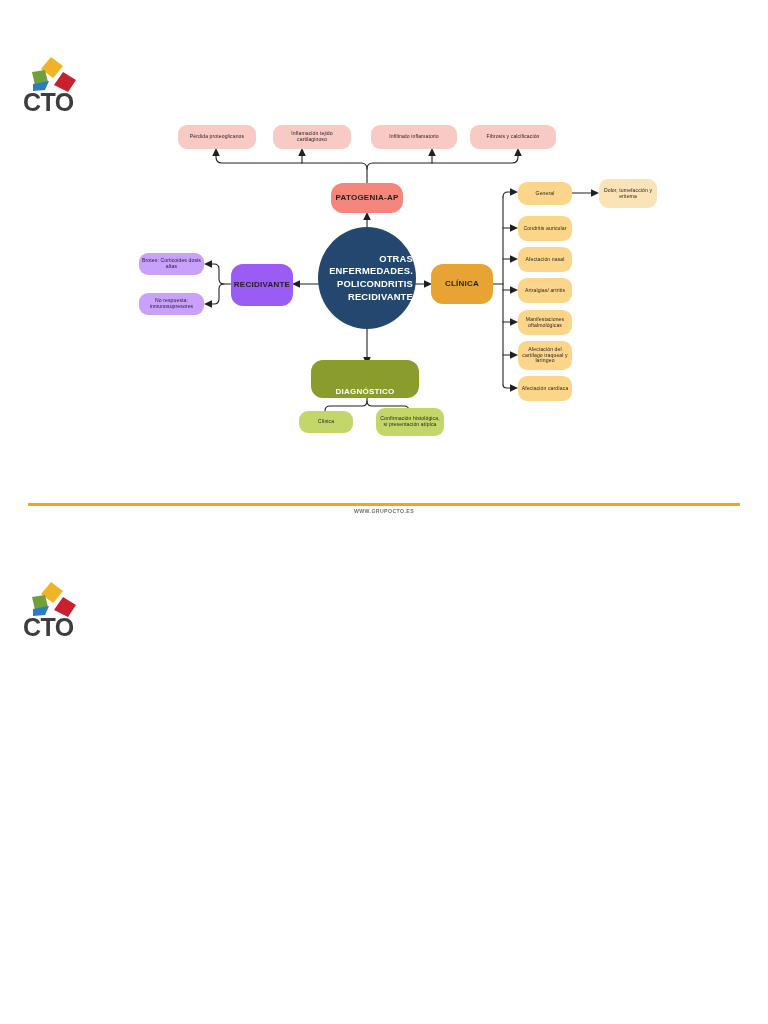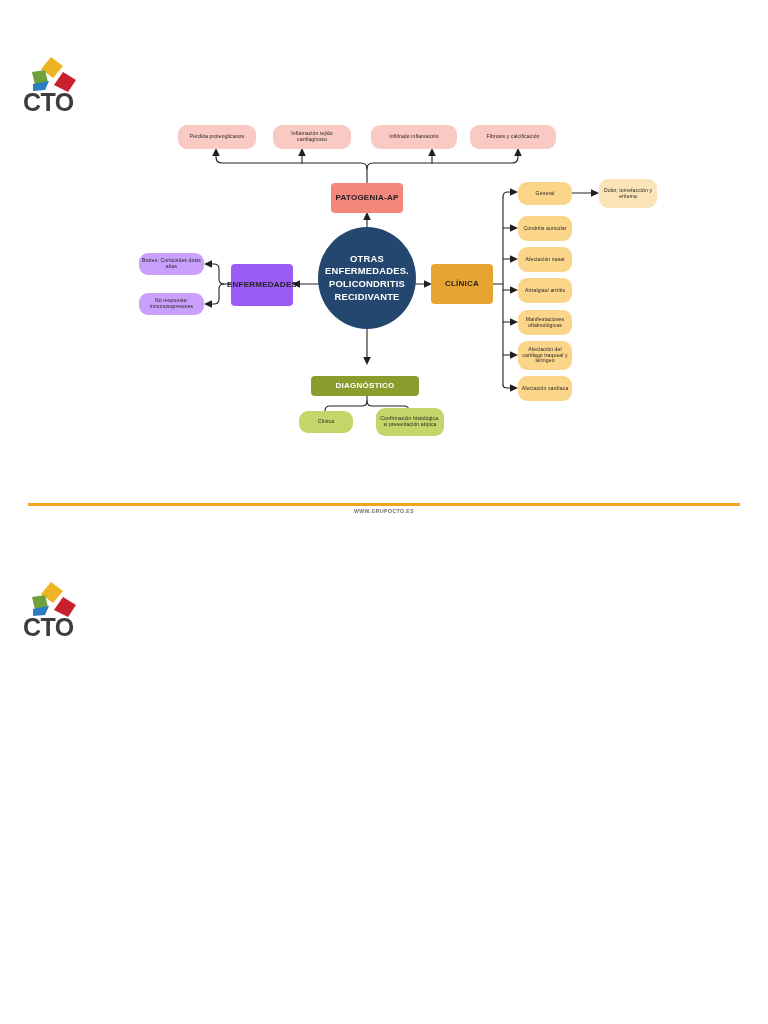--- a/index.html
+++ b/index.html
@@ -63,21 +63,21 @@
   .hub {
     border-radius: 50%;
     background: #24476F;
     color: #ffffff;
     font-weight: bold;
     font-size: 9.4px;
     letter-spacing: 0.2px;
     line-height: 1.35;
   }
   .cat {
-    border-radius: 4px;
+    border-radius: 12px;
     font-weight: bold;
     font-size: 8px;
     letter-spacing: 0.25px;
   }
   .cat-patogenia { background: #F4867C; }
   .cat-clinica   { background: #E8A433; }
   .cat-tratam    { background: #9B5CF6; }
   .cat-diag      { background: #8A9C2C; color: #ffffff; }
   .leaf {
     border-radius: 9px;
@@ -159,34 +159,34 @@
     <polygon points="518,214 510,210.2 510,217.8"></polygon>
     <polygon points="518,245 510,241.2 510,248.8"></polygon>
     <polygon points="518,277 510,273.2 510,280.8"></polygon>
     <polygon points="518,310 510,306.2 510,313.8"></polygon>
     <polygon points="518,343 510,339.2 510,346.8"></polygon>
 
     <path d="M572,148 L592,148"></path>
     <polygon points="599,148 591,144.2 591,151.8"></polygon>
   </svg>
 
-  <div class="node hub" style="left:318px;top:182px;width:98px;height:102px;">
+  <div class="node hub" style="left:318px;top:182px;width:98px;height:102px;text-align:right;">
     <span>OTRAS ENFERMEDADES. POLICONDRITIS RECIDIVANTE</span>
   </div>
 
   <div class="node cat cat-patogenia" style="left:331px;top:138px;width:72px;height:30px;">
     <span>PATOGENIA-AP</span>
   </div>
   <div class="node cat cat-clinica" style="left:431px;top:219px;width:62px;height:40px;">
     <span>CLÍNICA</span>
   </div>
   <div class="node cat cat-tratam" style="left:231px;top:219px;width:62px;height:42px;">
-    <span>ENFERMEDADES</span>
-  </div>
-  <div class="node cat cat-diag" style="left:311px;top:331px;width:108px;height:20px;">
+    <span>RECIDIVANTE</span>
+  </div>
+  <div class="node cat cat-diag" style="left:311px;top:315px;width:108px;height:38px;align-items:flex-end;">
     <span>DIAGNÓSTICO</span>
   </div>
 
   <div class="node leaf leaf-pink" style="left:178px;top:80px;width:78px;height:24px;">
     <span>Pérdida proteoglicanos</span>
   </div>
   <div class="node leaf leaf-pink" style="left:273px;top:80px;width:78px;height:24px;">
     <span>Inflamación tejido cartilaginoso</span>
   </div>
   <div class="node leaf leaf-pink" style="left:371px;top:80px;width:86px;height:24px;">

